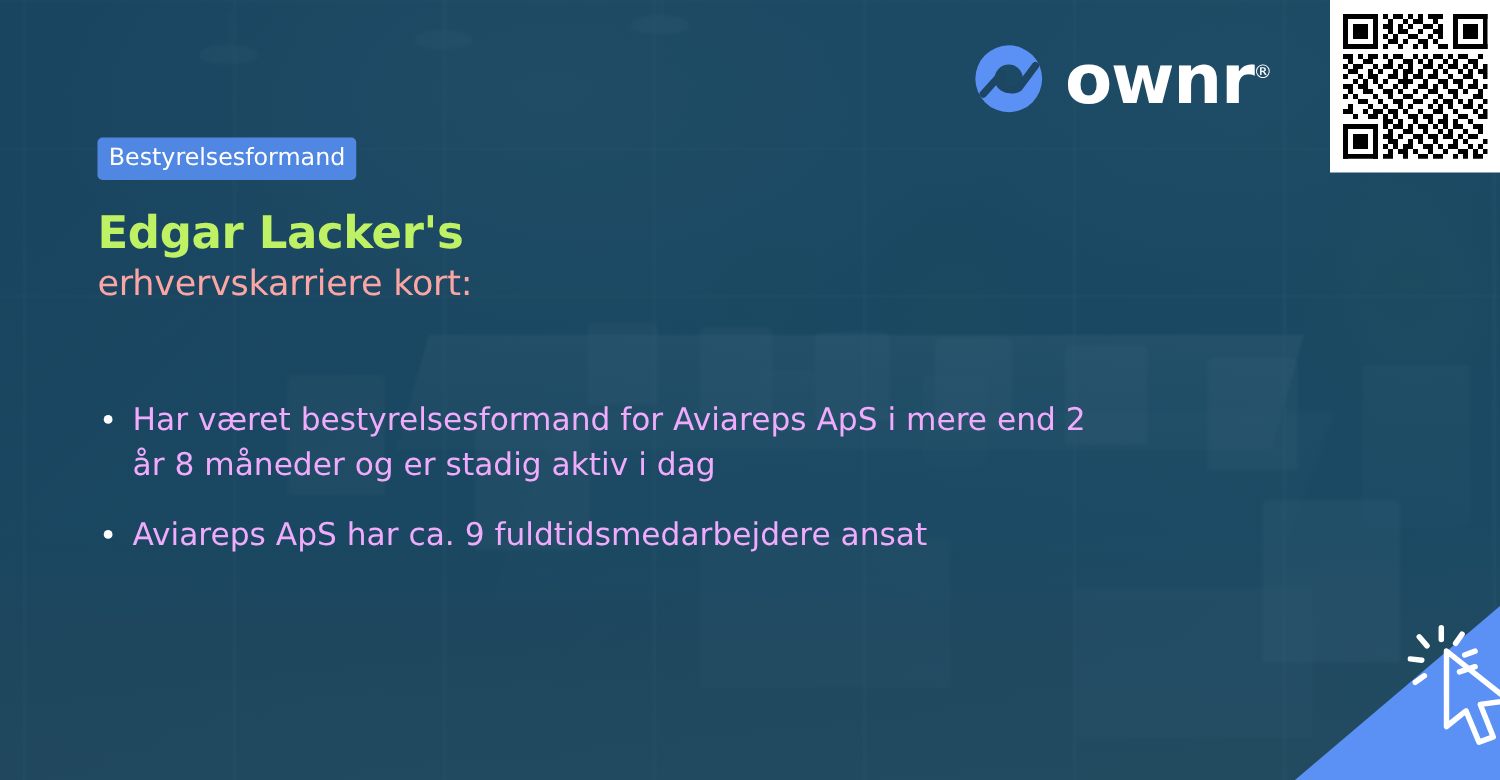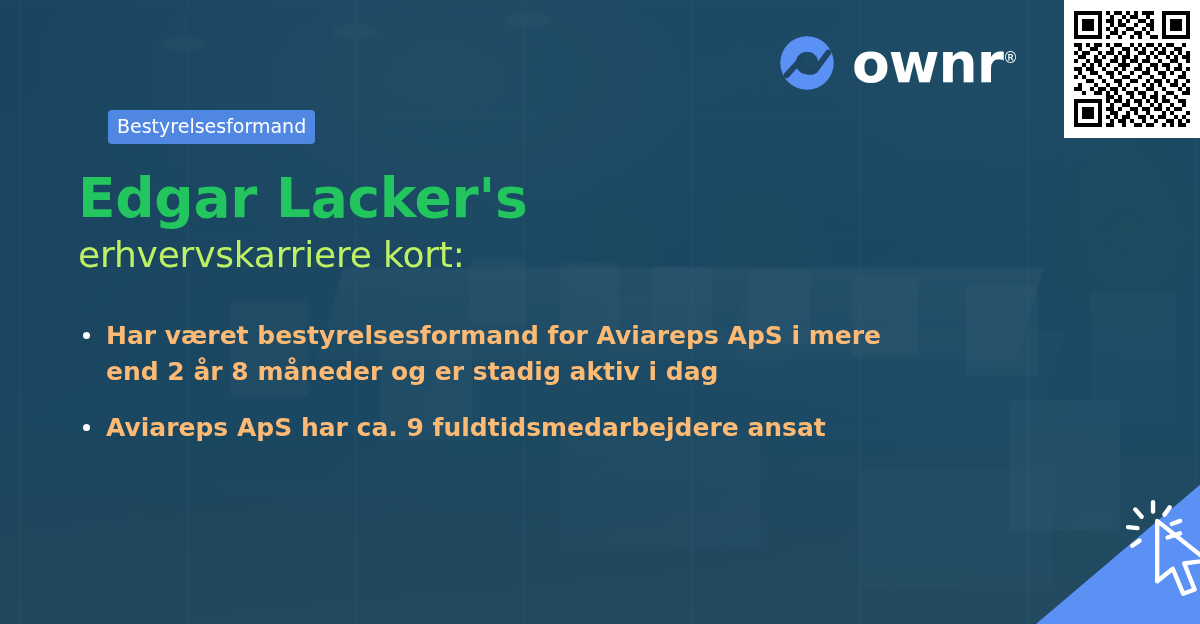--- a/index.html
+++ b/index.html
@@ -177,53 +177,52 @@
   }
   .badge {
     display: inline-block;
     background: #5087e2;
     color: #ffffff;
     font-size: 19px;
     line-height: 1;
     padding: 7px 9px 8px 9px;
     border-radius: 4px;
     font-weight: 400;
-    margin-left: 30px;
   }
   .title {
     margin-top: 22px;
-    color: #22c55e;
-    font-size: 55px;
+    color: #bef264;
+    font-size: 36px;
     font-weight: 700;
     line-height: 1.18;
     letter-spacing: -0.3px;
   }
   .subtitle {
-    color: #bef264;
-    font-size: 36px;
+    color: #fca5a5;
+    font-size: 28px;
     font-weight: 400;
     line-height: 1.22;
     letter-spacing: -0.2px;
     margin-top: 2px;
   }
   .bullets {
     list-style: none;
     margin: 0;
     padding: 0;
     position: absolute;
     left: 0;
     top: 208px;
     width: 820px;
   }
   .bullets li {
     position: relative;
-    color: #fdba74;
+    color: #f0abfc;
     font-size: 25px;
     line-height: 1.42;
-    font-weight: 700;
+    font-weight: 400;
     padding-left: 28px;
     margin-bottom: 21px;
   }
   .bullets li::before {
     content: "";
     position: absolute;
     left: 5px;
     top: 14px;
     width: 7px;
     height: 7px;

